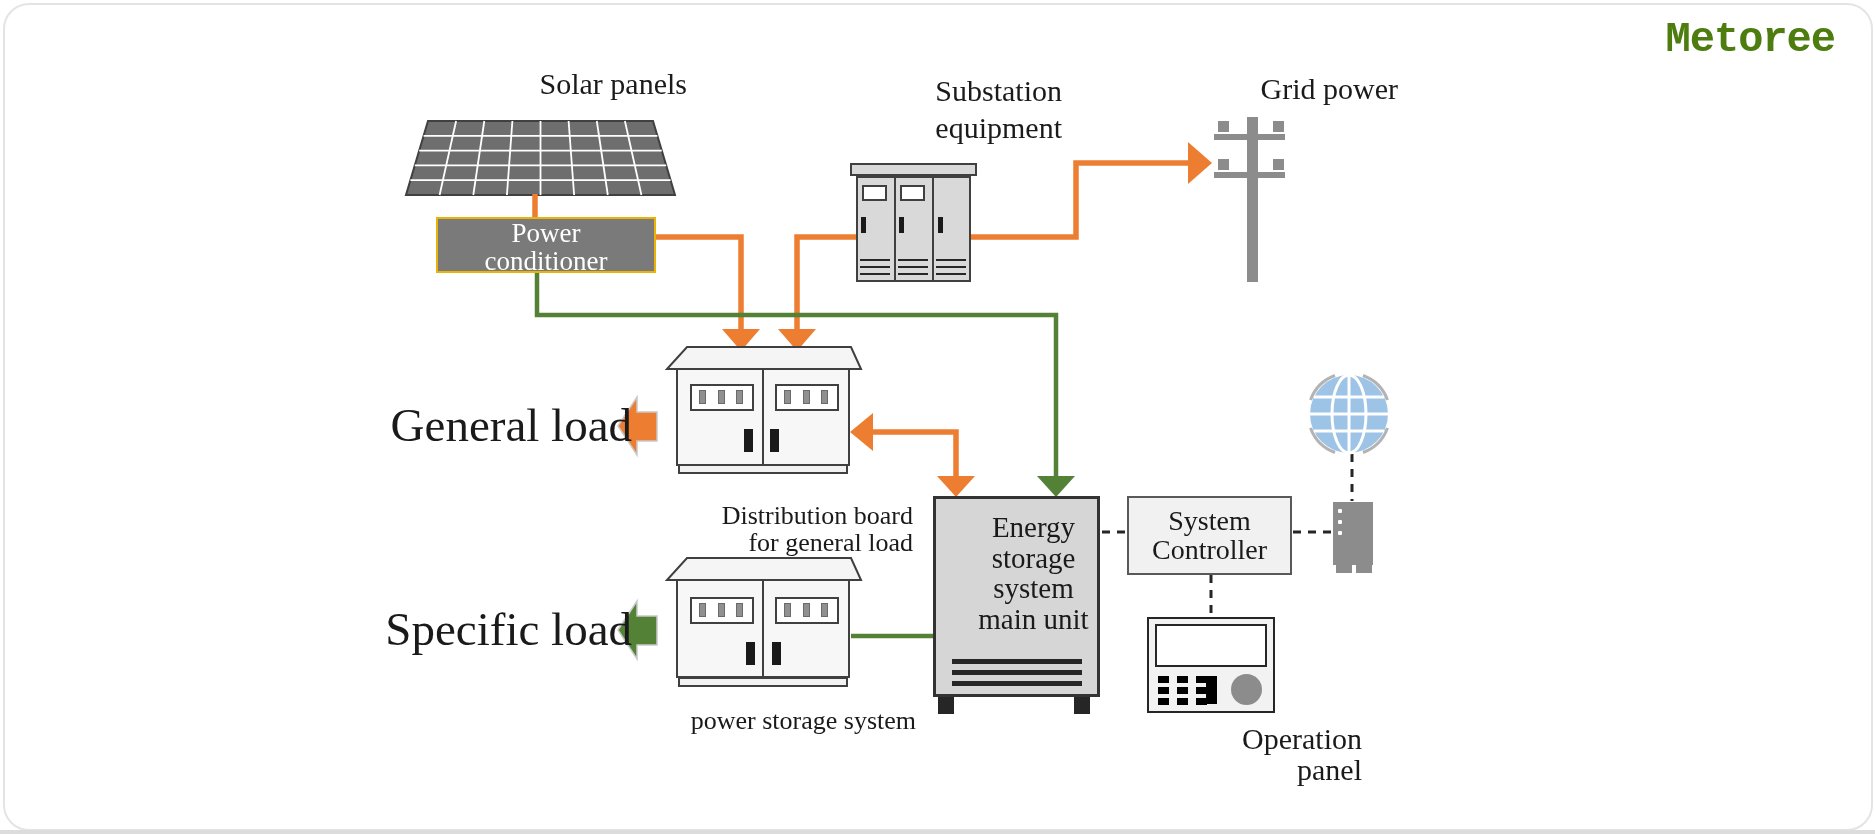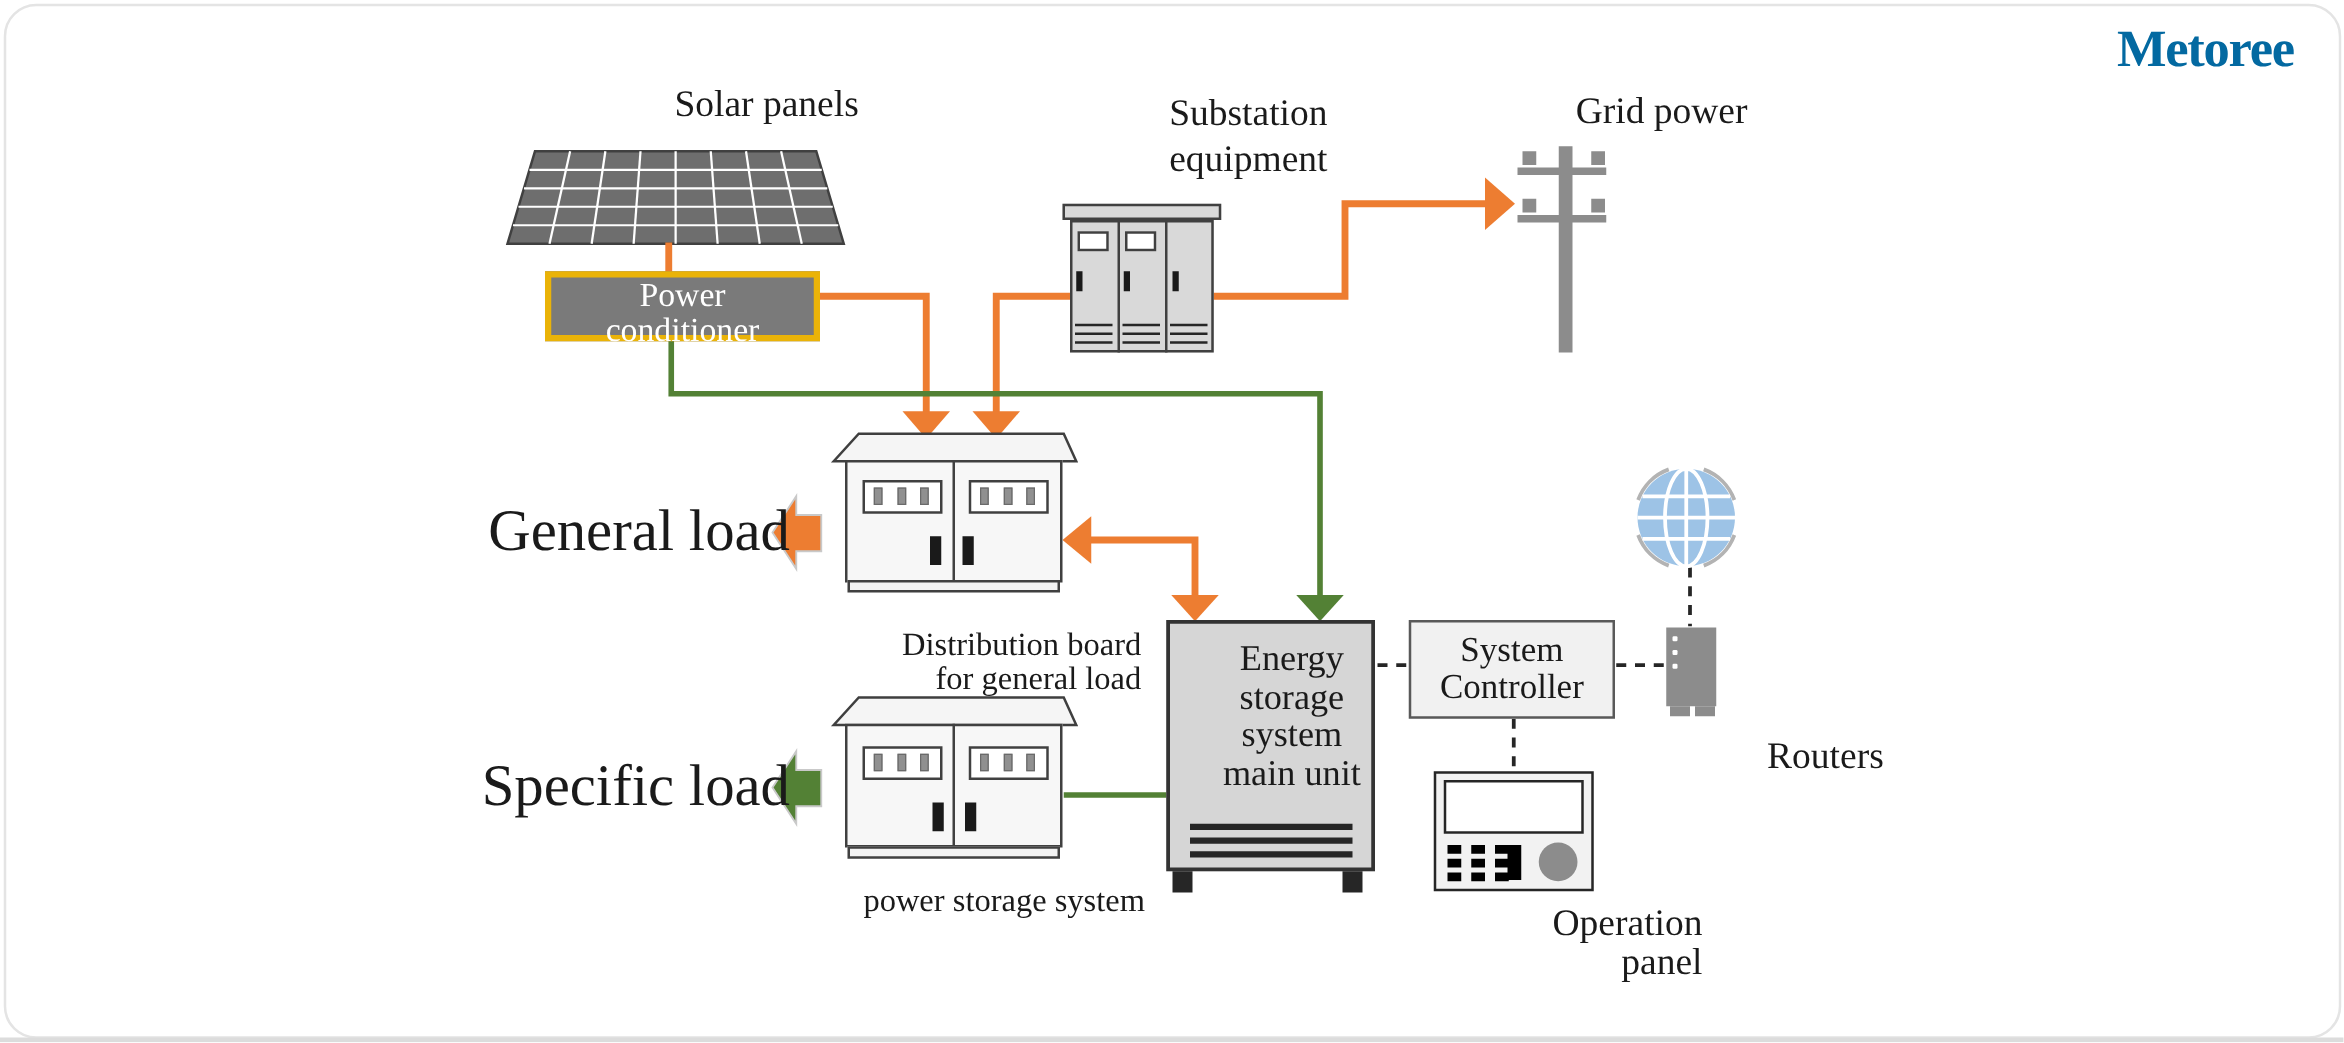--- a/index.html
+++ b/index.html
@@ -1,28 +1,28 @@
 <!DOCTYPE html>
 <html><head>
 <meta charset="utf-8">
 <style>
   html,body{margin:0;padding:0;background:#ffffff;}
   .stage{position:relative;width:1875px;height:834px;background:#ffffff;overflow:hidden;
          font-family:"Liberation Serif","DejaVu Serif",serif;color:#1a1a1a;}
   .abs{position:absolute;}
   .card{left:3px;top:3px;width:1866px;height:824px;border:2px solid #e4e4e4;border-radius:26px;background:#ffffff;}
   .bottom-strip{left:0;top:830px;width:1875px;height:4px;background:#dcdcdc;}
-  .watermark{right:40px;top:16px;font-family:Liberation Serif, serif;
-             font-weight:700;font-size:42px;color:#0369a1;letter-spacing:-1px;}
+  .watermark{right:40px;top:16px;font-family:Liberation Mono, monospace;
+             font-weight:700;font-size:42px;color:#4d7c0f;letter-spacing:-1px;}
   .lbl{text-align:right;line-height:1.15;}
   .lbl-30{font-size:30px;}
   .lbl-26{font-size:26px;line-height:27px;}
   .big-load{font-size:47px;}
   
-  .pc-box{left:436px;top:217px;width:220px;height:56px;background:#7a7a7a;border:5px solid #eab308;
+  .pc-box{left:436px;top:217px;width:220px;height:56px;background:#7a7a7a;border:2px solid #eab308;
           color:#ffffff;font-size:27px;line-height:28px;text-align:center;box-sizing:border-box;}
   
   .sub-cap{left:850px;top:163px;width:127px;height:13px;background:#d9d9d9;border:2px solid #404040;box-sizing:border-box;}
   .sub-body{left:856px;top:176px;width:115px;height:106px;background:#d9d9d9;border:2px solid #404040;box-sizing:border-box;}
   .sub-div{top:176px;width:2px;height:106px;background:#404040;}
   .sub-win{top:185px;width:25px;height:16px;background:#ffffff;border:2px solid #404040;box-sizing:border-box;}
   .sub-handle{top:217px;width:5px;height:16px;background:#1a1a1a;}
   .sub-vent{width:30px;height:2px;background:#262626;}
   
   .db-body{width:174px;background:#f7f7f7;border:2px solid #404040;box-sizing:border-box;}
@@ -250,21 +250,20 @@
   </div>
   <div class="abs lbl big-load" style="left:232px;top:602px;width:400px;">Specific load</div>
   <div class="abs lbl big-load" style="left:232px;top:398px;width:400px;">General load</div>
   <div class="abs lbl lbl-26" style="left:613px;top:502px;width:300px;">
     <div>Distribution board</div>
     <div>for general load</div>
   </div>
   <div class="abs lbl lbl-26" style="left:616px;top:707px;width:300px;">
     <div>power storage system</div>
   </div>
-  <div class="abs lbl lbl-30" style="left:1207px;top:588px;width:300px;">Routers</div>
   <div class="abs lbl lbl-30" style="left:1062px;top:723px;width:300px;line-height:31px;">
     <div>Operation</div>
     <div>panel</div>
   </div>
 
   <div class="abs watermark">Metoree</div>
   <div class="abs bottom-strip"></div>
 </div>
 
 </body></html>

